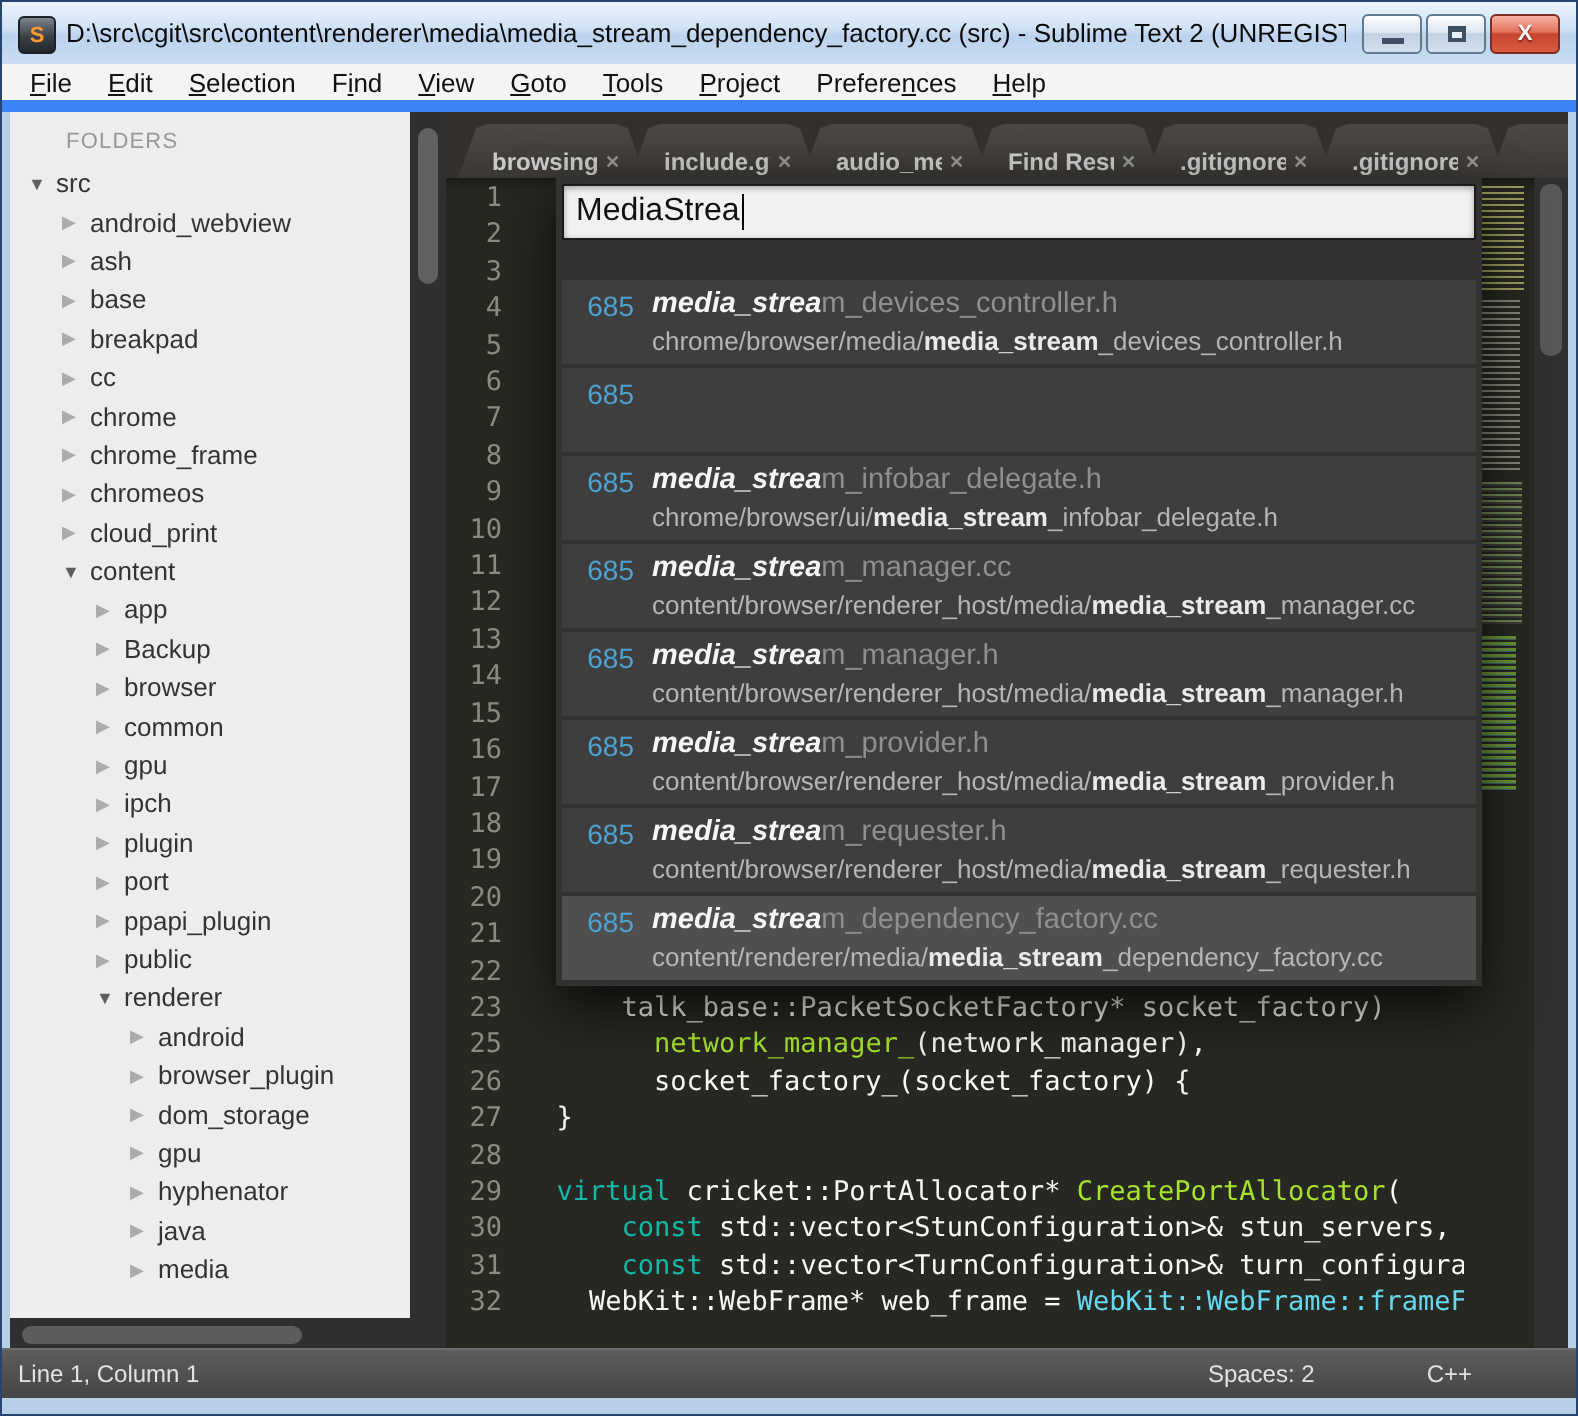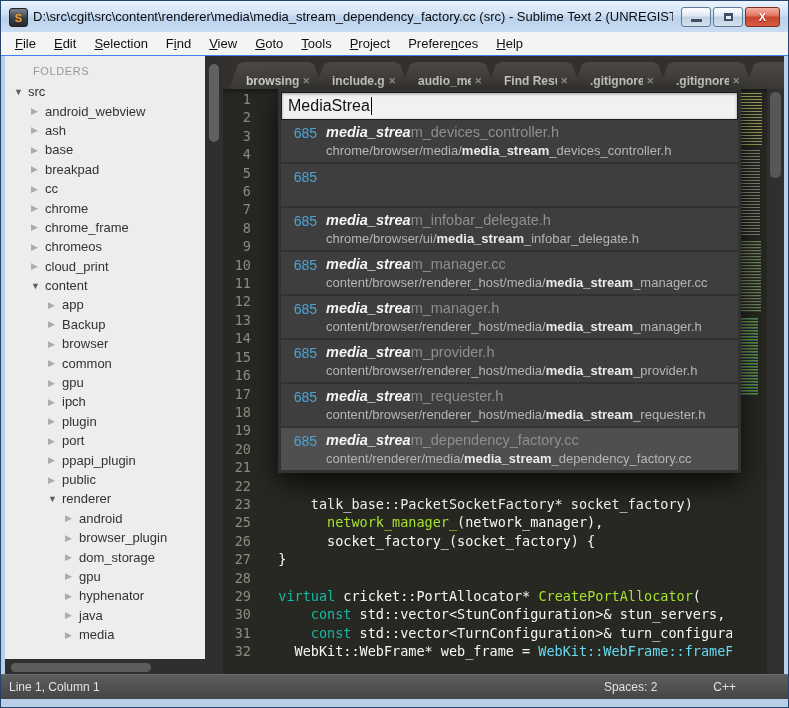--- a/index.html
+++ b/index.html
@@ -17,21 +17,21 @@
   .wbtn{width:30px;height:20px;box-sizing:border-box;border:1px solid #5f7894;border-radius:3px;
     background:linear-gradient(#ffffff,#dde7f2 45%,#c2d1e1 50%,#d3e0ee);
     display:flex;align-items:center;justify-content:center;}
   .wbtn.close{width:35px;background:linear-gradient(#f6b3a4,#e1705a 45%,#c6452f 50%,#d65a41);border-color:#7e2d1f;
     color:#fff;font-size:11px;font-weight:bold;text-shadow:0 1px 1px #7a1f10;}
   .g-min{width:11px;height:3px;background:#3f5064;margin-top:7px;}
   .g-max{width:9px;height:8px;box-sizing:border-box;border:2px solid #3f5064;border-top-width:3px;background:#e8f0f8;}
 
   
   .menubar{position:absolute;top:31px;left:0;right:0;height:24px;background:#f4f4f4;
-    display:flex;align-items:center;padding-left:5px;border-bottom:1px solid #3b82f6;box-sizing:border-box;}
+    display:flex;align-items:center;padding-left:5px;border-bottom:6px solid #3b82f6;box-sizing:border-box;}
   .menu-item{padding:2px 9px;font-size:13px;color:#111;white-space:pre;}
   .menu-item .mn{text-decoration:underline;}
 
   
   .app{position:absolute;top:55px;left:4px;right:4px;height:620px;display:flex;background:#272822;overflow:hidden;}
 
   
   .sidebar{width:200px;flex:none;background:#ededed;position:relative;overflow:hidden;}
   .folders-header{padding:9px 0 5px 28px;font-size:11px;color:#989898;letter-spacing:.6px;}
   .tree{overflow:hidden;height:562px;}
@@ -70,21 +70,21 @@
   .mm4{height:78px;width:25px;margin-left:1px;background:repeating-linear-gradient(to bottom,rgba(126,174,60,.8) 0 1.3px,rgba(102,217,239,.35) 1.3px 2px,transparent 2px 3px);}
   .vscroll{width:17px;flex:none;background:#303030;position:relative;}
   .vthumb{position:absolute;left:3px;top:3px;width:11px;height:86px;border-radius:5px;background:#585858;}
 
   
   .overlay{position:absolute;left:55px;top:33px;width:463px;background:#323232;padding:3px;box-sizing:border-box;
     box-shadow:0 10px 26px rgba(0,0,0,.75);z-index:5;}
   .qp-input{height:26px;background:#f1f1f1;border:1px solid #1c1c1c;box-shadow:inset 0 1px 3px rgba(0,0,0,.35);
     display:flex;align-items:center;padding:0 6px;font-size:16px;color:#111;}
   .caret{width:1px;height:18px;background:#000;margin-left:1px;}
-  .qp-list{margin-top:0;display:flex;flex-direction:column;gap:2px;}
+  .qp-list{margin-top:20px;display:flex;flex-direction:column;gap:2px;}
   .qp-item{background:#3e3e3e;height:42px;flex:none;display:flex;padding-top:2px;box-sizing:border-box;overflow:hidden;}
   .qp-item.sel{background:#4f4f4f;}
   .qp-num{width:36px;flex:none;text-align:right;color:#4da3d6;font-size:14px;padding-top:3px;}
   .qp-text{margin-left:9px;overflow:hidden;}
   .qp-title{font-size:14.5px;line-height:21px;color:#8f8f8f;white-space:nowrap;}
   .qp-match{color:#f5f5f5;font-weight:bold;font-style:italic;}
   .qp-path{font-size:13px;line-height:15px;color:#b5b5b5;white-space:nowrap;}
   .qp-pmatch{color:#eaeaea;font-weight:bold;}
 
   

